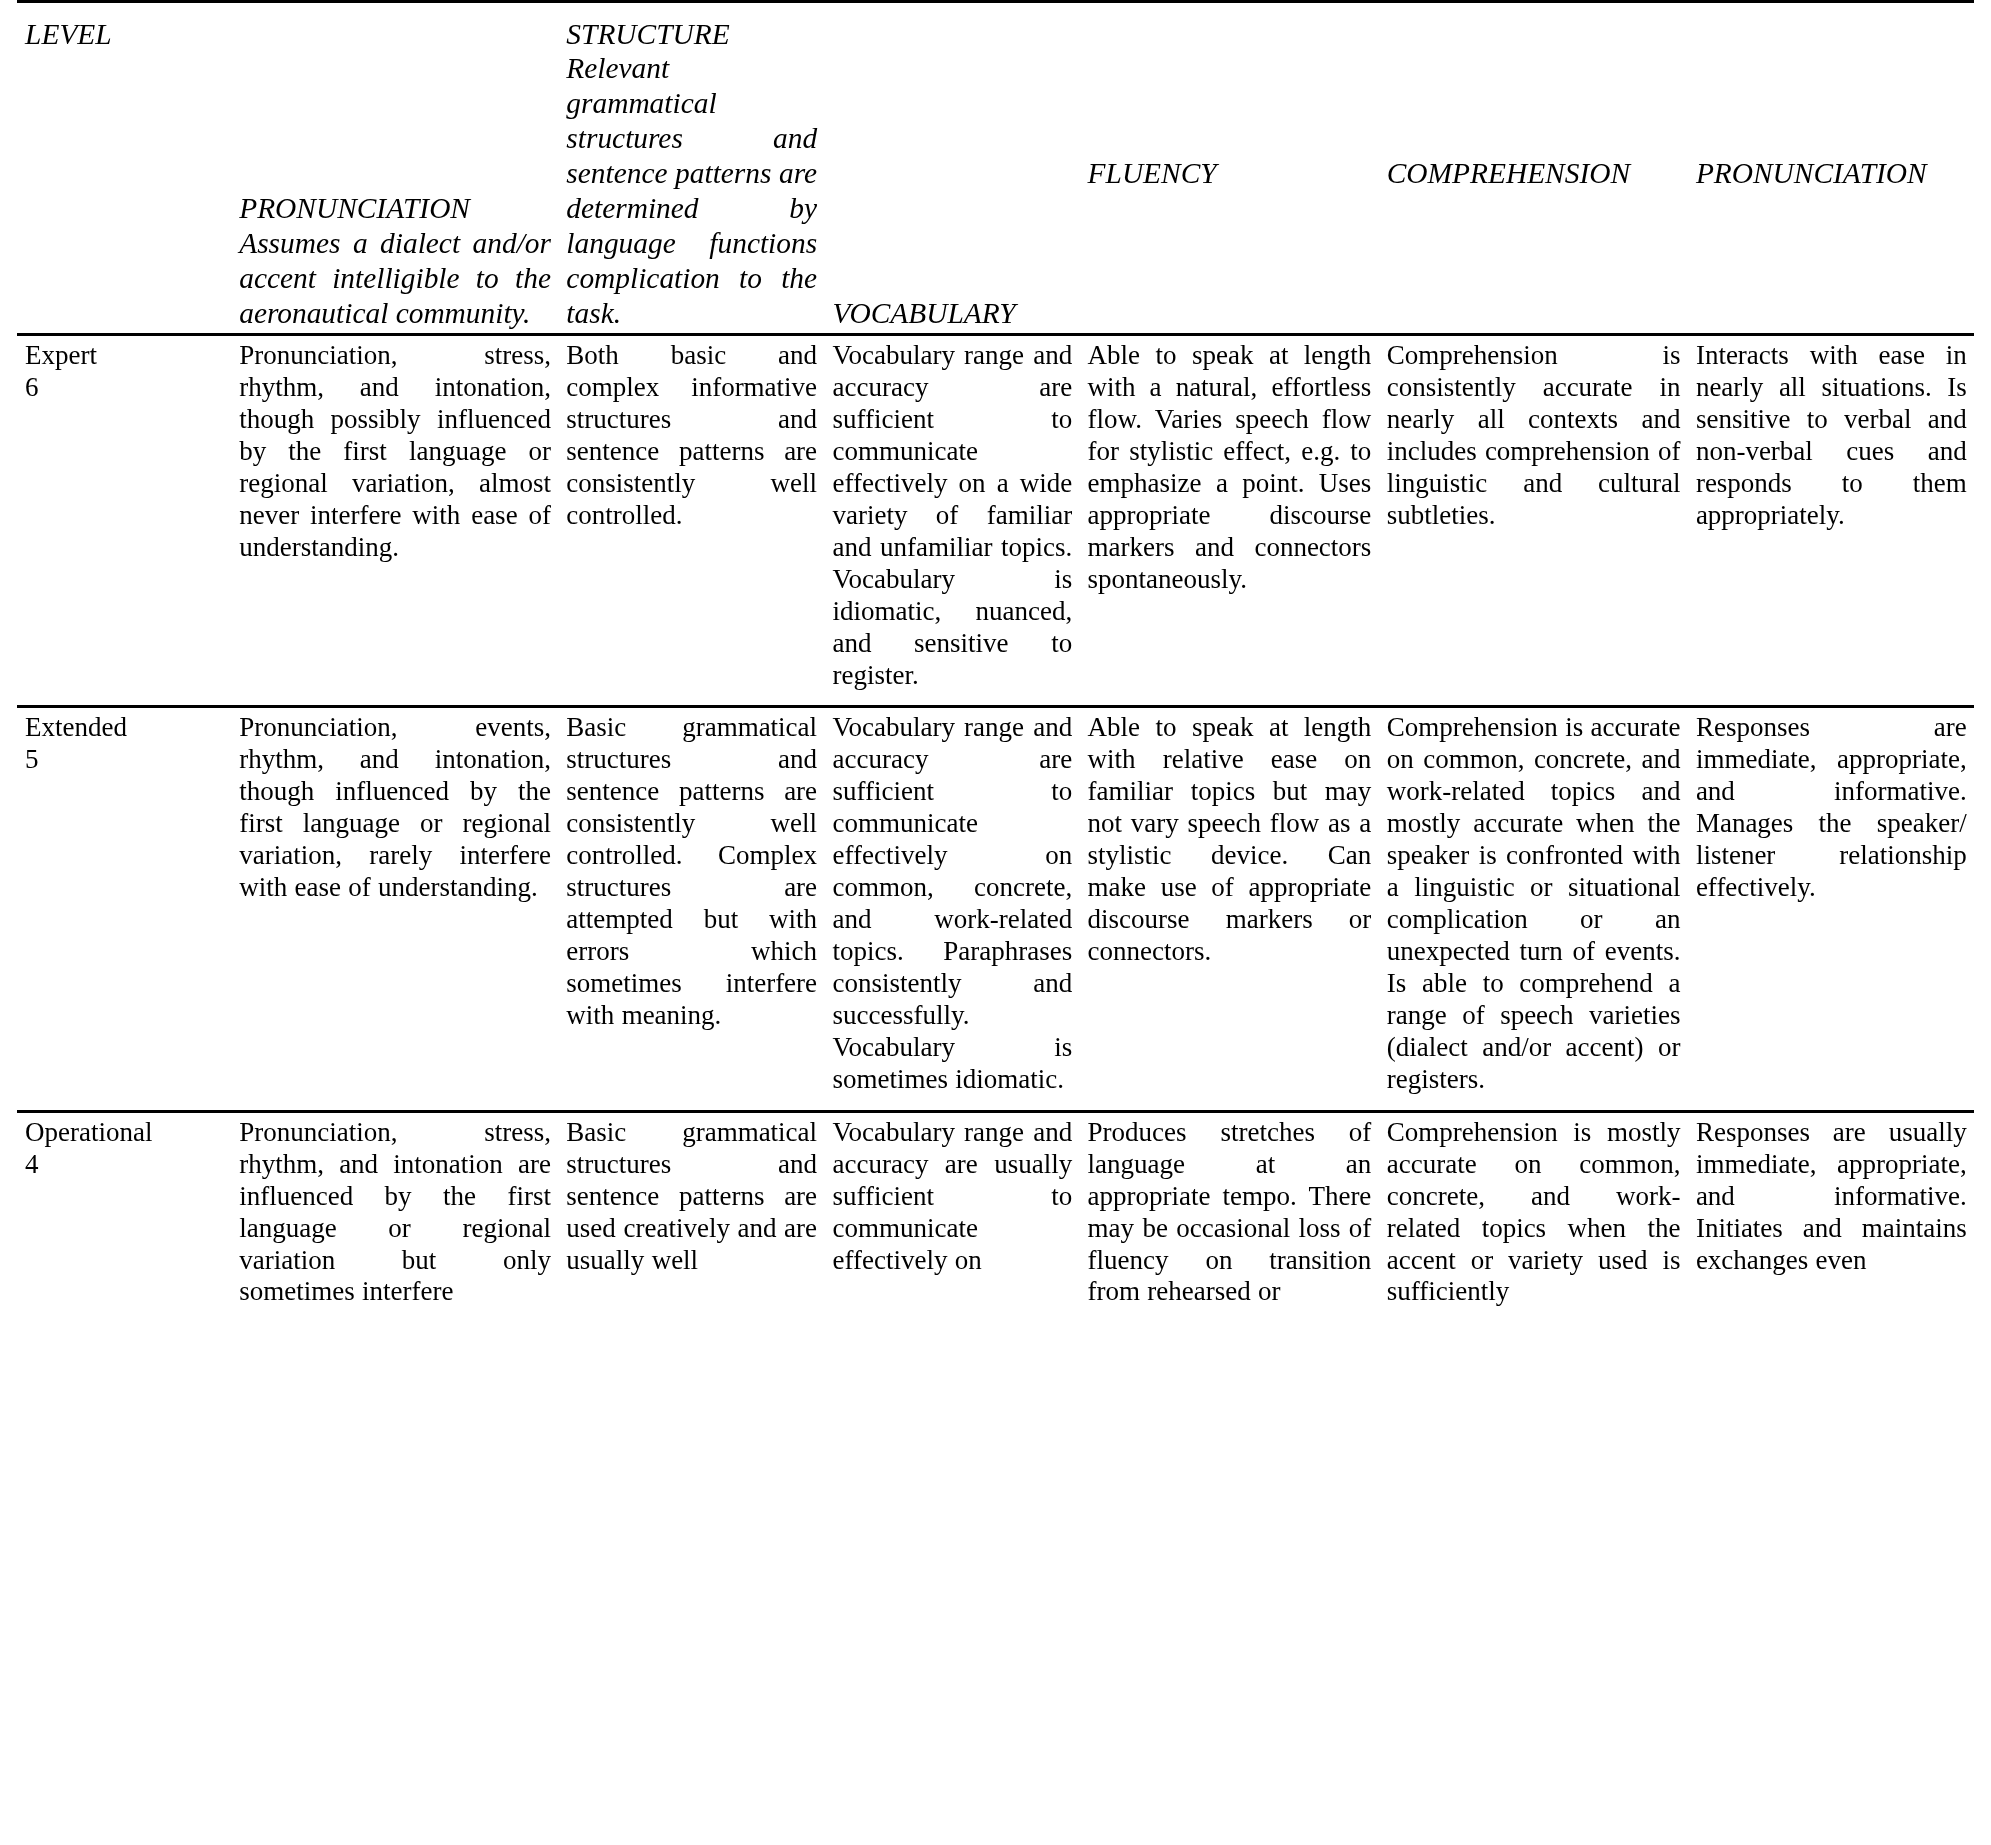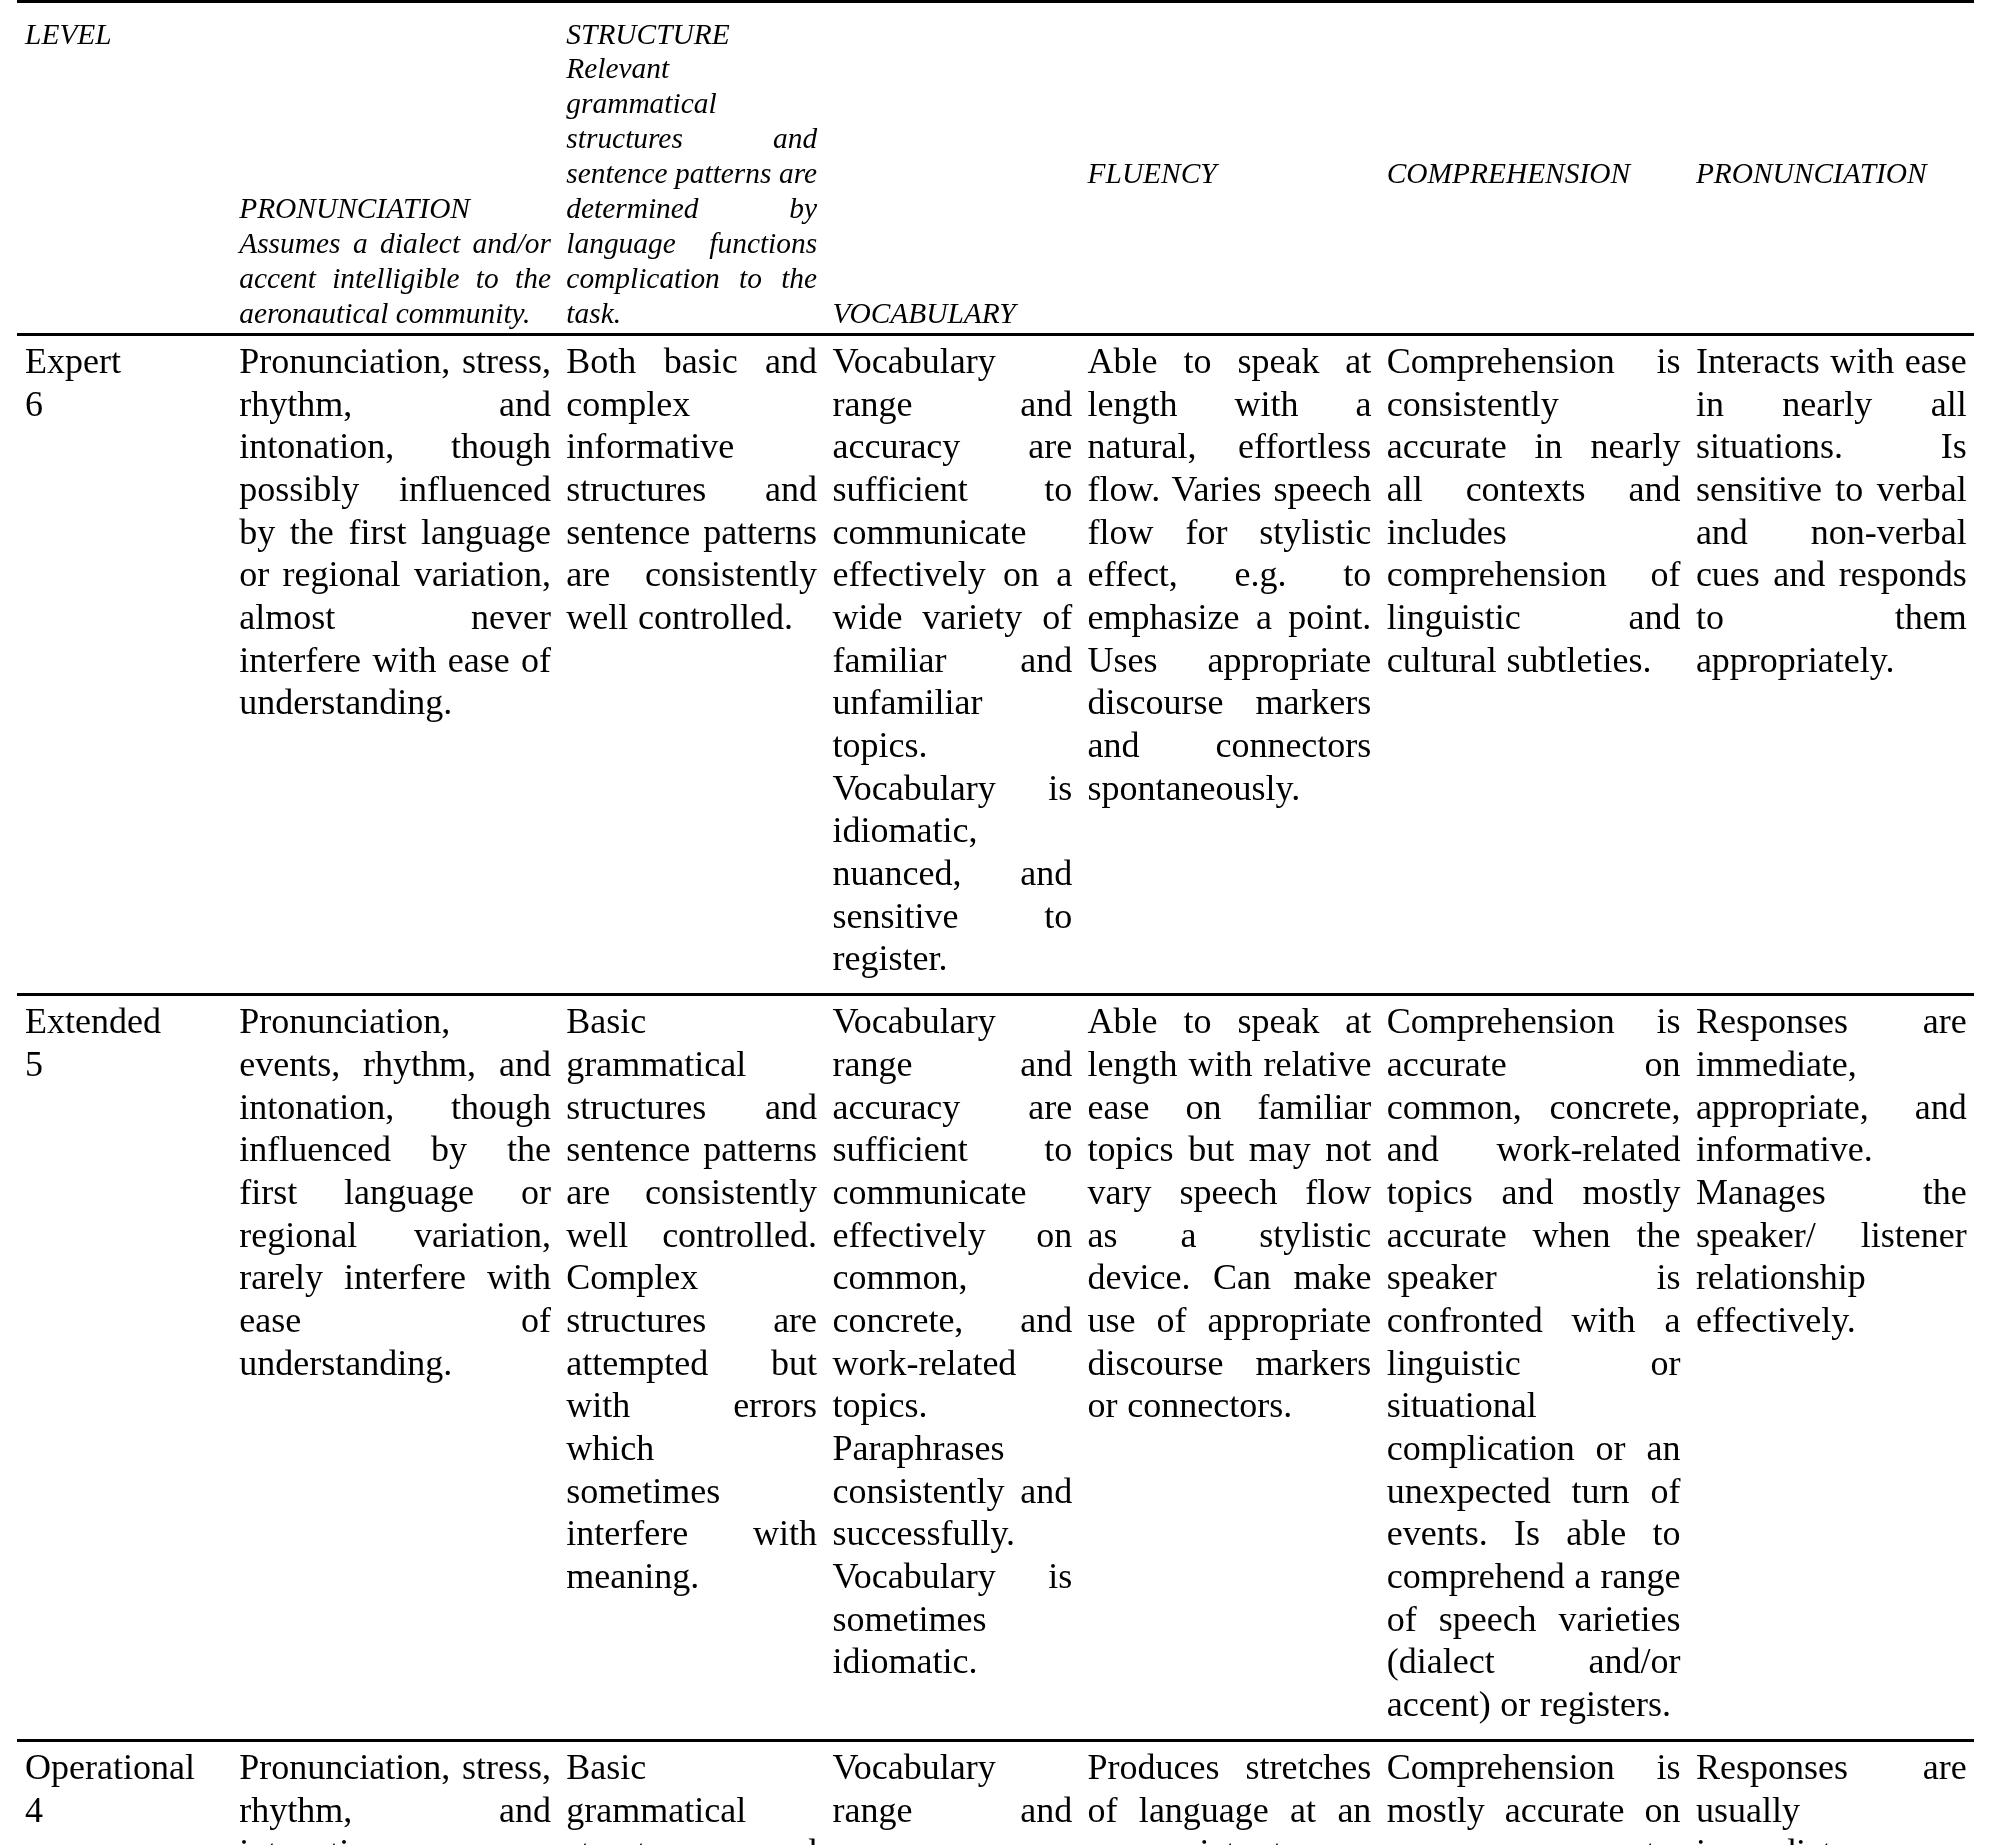--- a/index.html
+++ b/index.html
@@ -59,21 +59,21 @@
     text-align-last: left;
     hyphens: none;
   }
   
   thead th.top-label  { vertical-align: top; }
 
   tbody td {
     vertical-align: top;
     text-align: justify;
     text-align-last: left;
-    font-size: 36px;
+    font-size: 27px;
     line-height: 1.185;
     padding: 3.9px 7.7px 13.5px 7.7px;
     border-bottom: 3.1px solid #000000;
     word-spacing: 0.02em;
   }
   tbody td.level-cell {
     text-align: left;
     text-align-last: left;
     white-space: pre-line;
   }

